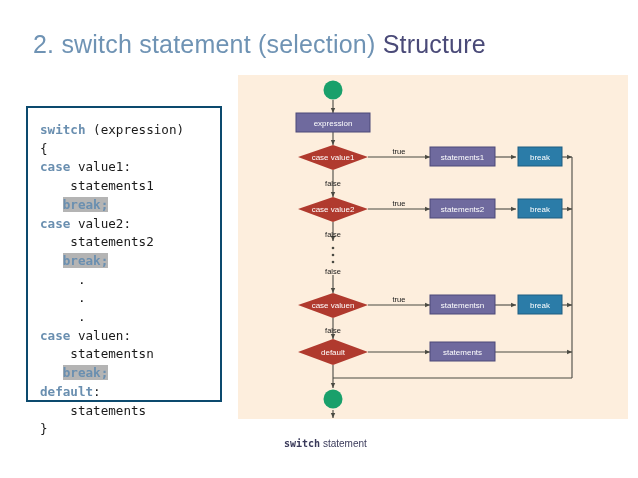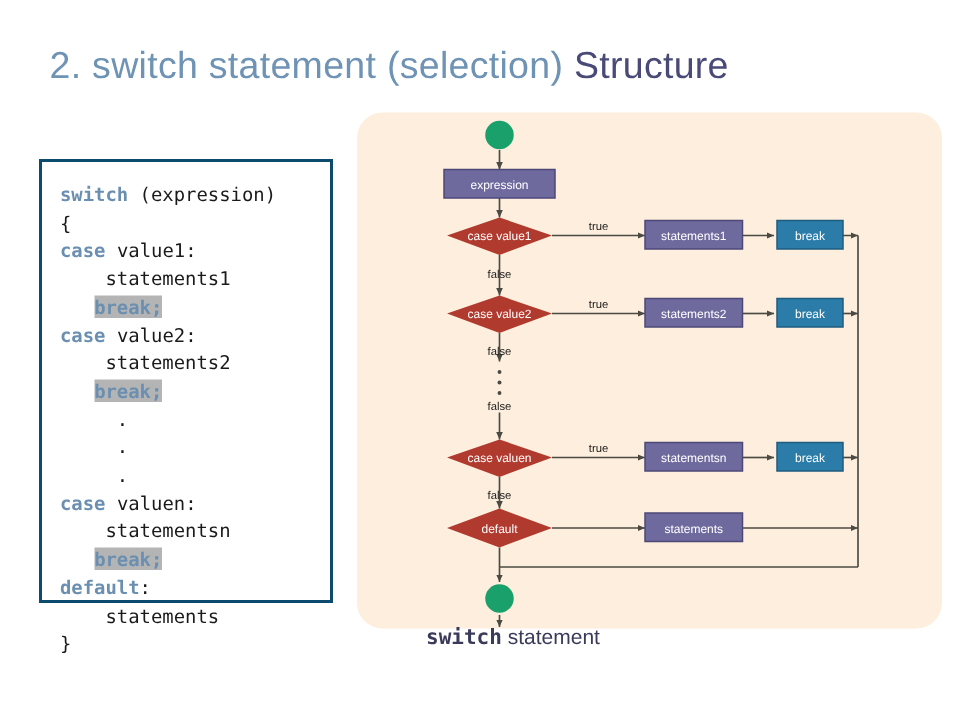--- a/index.html
+++ b/index.html
@@ -55,30 +55,29 @@
   #code-block .hl  { background: #b4b4b4; text-align: center; }
 
   
   #flow-panel {
     position: absolute;
     left: 238px;
     top: 75px;
     width: 390px;
     height: 344px;
     background: #fdeedd;
-    border-radius: 17px;
   }
   #flow-svg { display: block; }
 
   
   #caption {
     position: absolute;
     left: 284px;
-    top: 416px;
-    font-size: 14px;
+    top: 438px;
+    font-size: 10px;
     color: #3a3a5a;
     white-space: nowrap;
   }
   #caption .mono {
     font-family: "DejaVu Sans Mono", "Liberation Mono", monospace;
     font-weight: bold;
     color: #3a3a5a;
   }
 
   .fnode-text {

